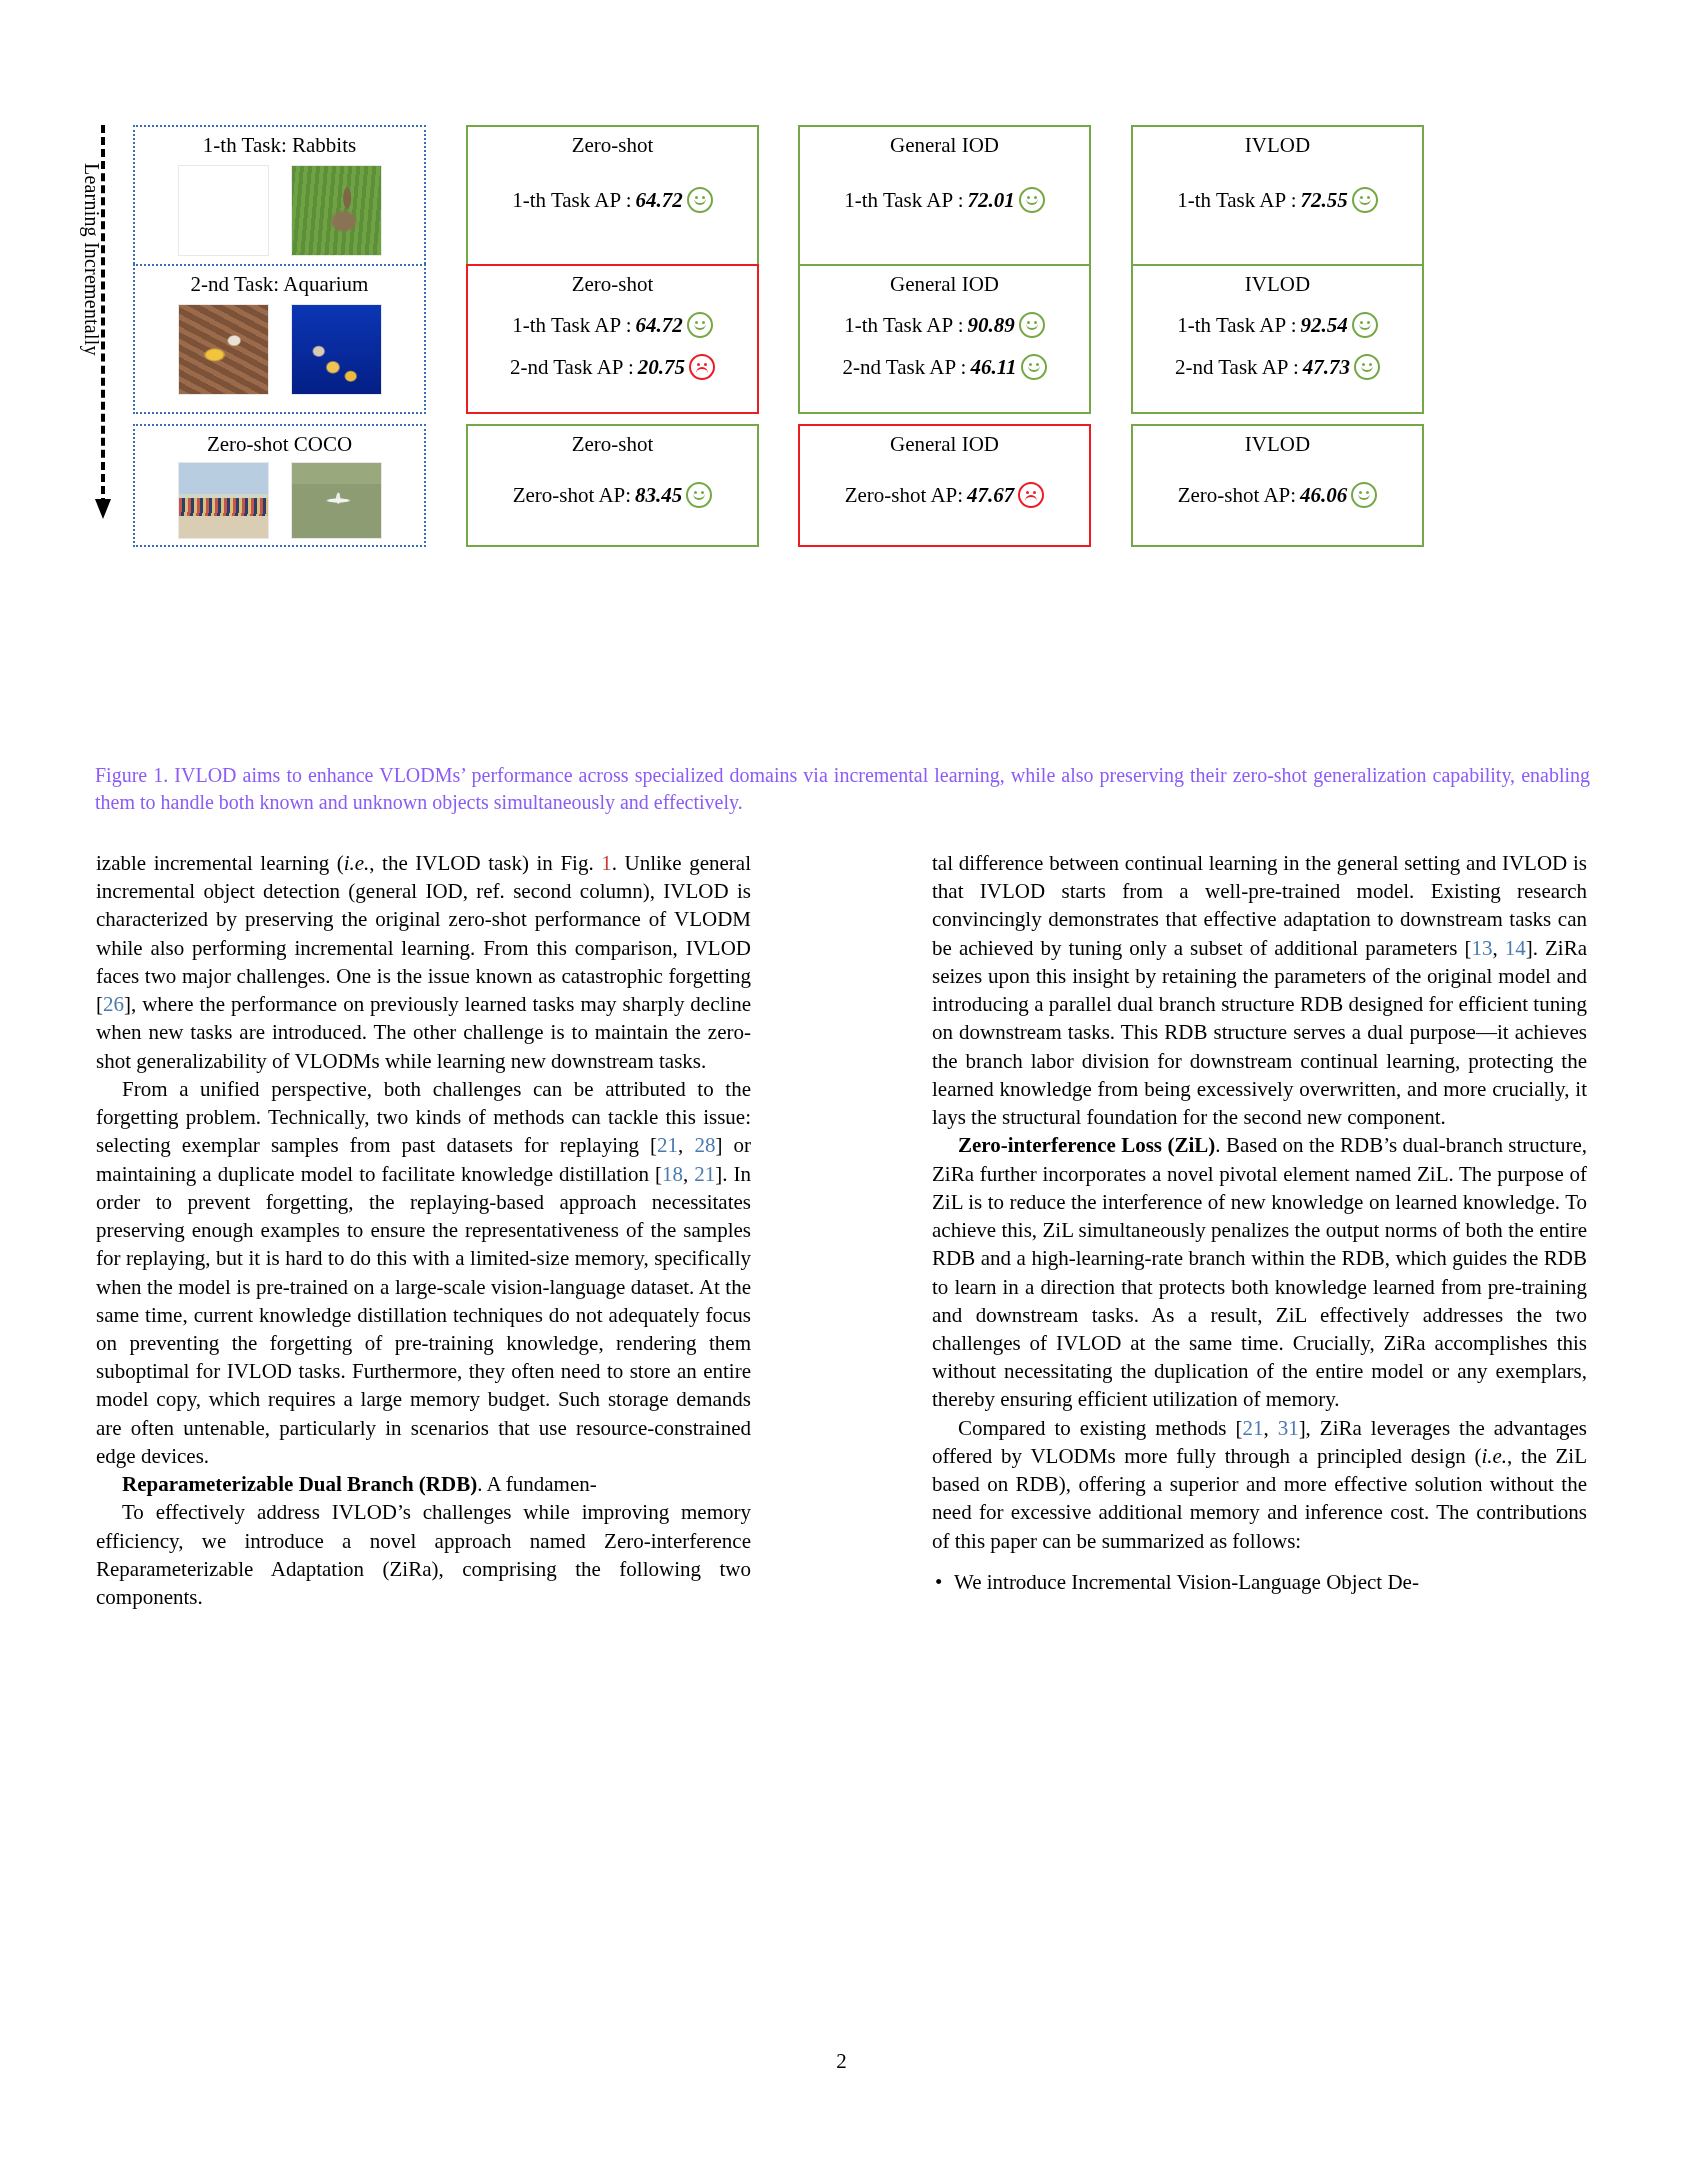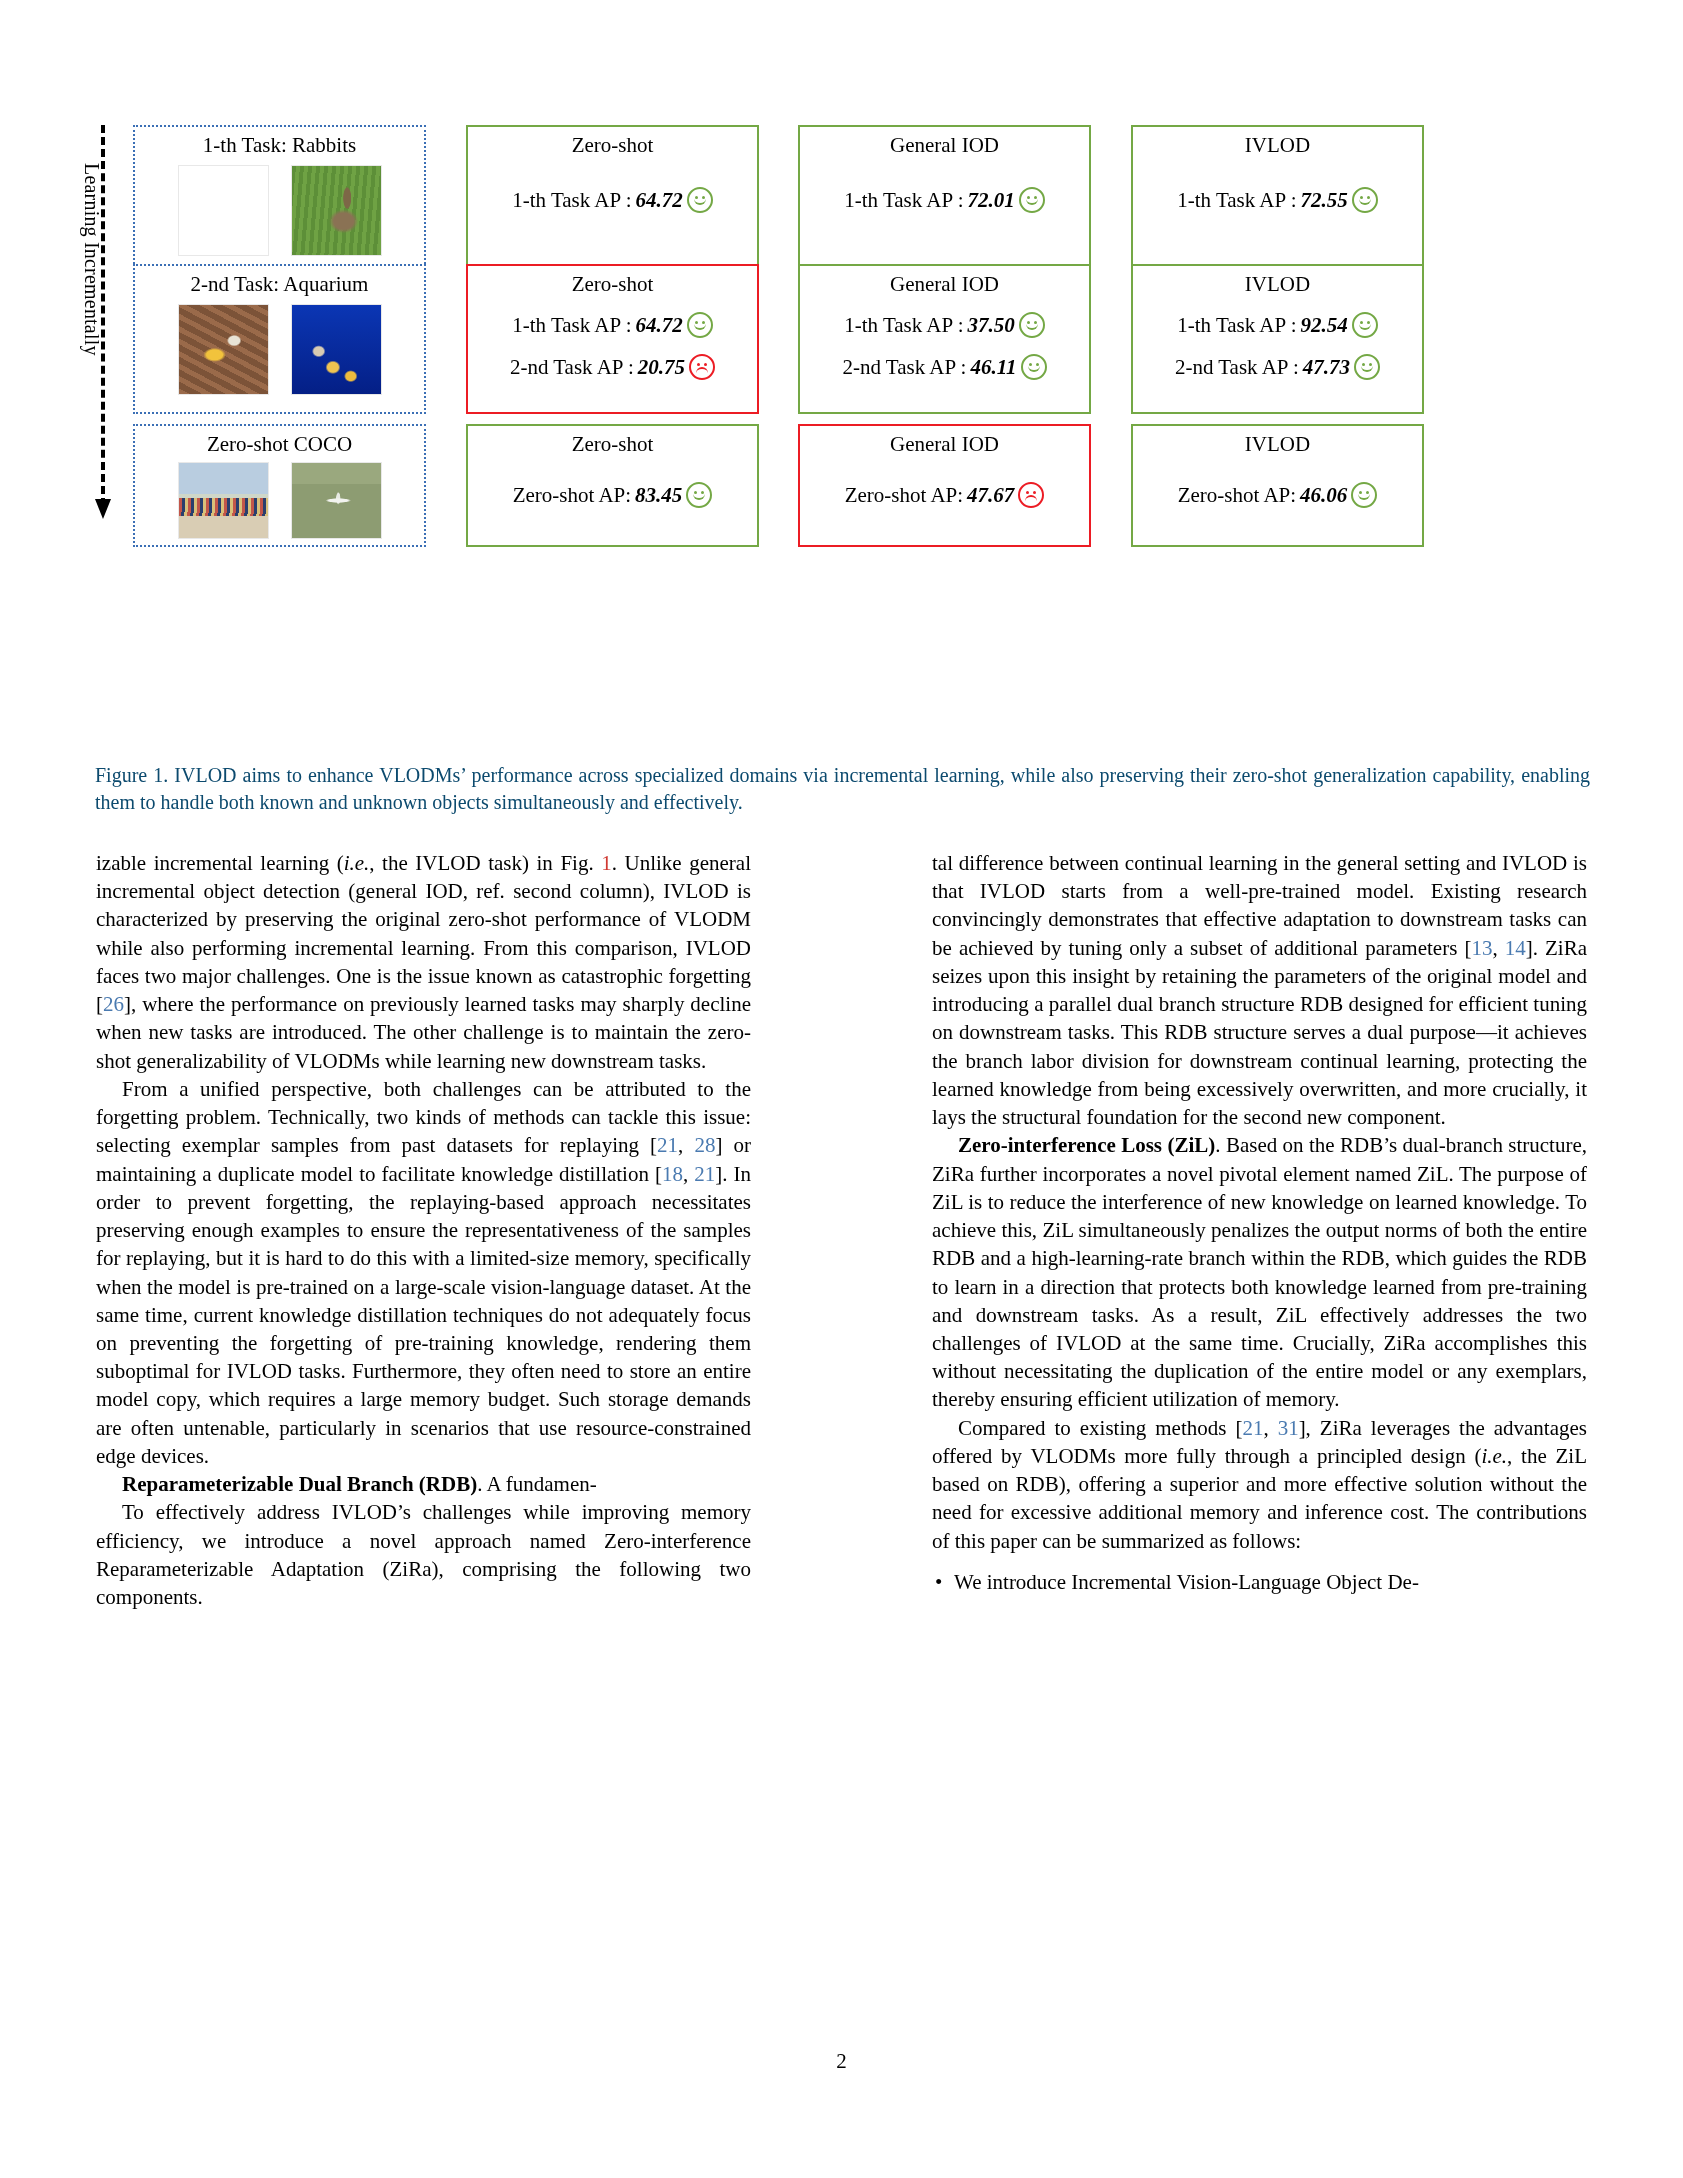--- a/index.html
+++ b/index.html
@@ -214,21 +214,21 @@
 
   
   .caption {
     position: absolute;
     left: 95px;
     top: 762px;
     width: 1495px;
     font-size: 20px;
     line-height: 1.34;
     text-align: justify;
-    color: #0c4a6e;
+    color: #8b5cf6;
   }
 
   
   .col {
     position: absolute;
     top: 849px;
     width: 655px;
     font-size: 21px;
     line-height: 1.345;
     text-align: justify;
@@ -363,21 +363,21 @@
               <span class="eye r"></span>
               <span class="mouth"></span>
             </span>
         </div>
       </div>
 
       <div class="cell cell-green" style="left:665px; top:147px; width:293px; height:150px;">
         <div class="cell-title">General IOD</div>
         <div class="row-line" style="margin-top:16px;">
           <span>1-th Task AP :</span>
-          <span class="val">37.50</span>
+          <span class="val">90.89</span>
           <span class="face happy">
               <span class="eye l"></span>
               <span class="eye r"></span>
               <span class="mouth"></span>
             </span>
         </div>
         <div class="row-line" style="margin-top:16px;">
           <span>2-nd Task AP :</span>
           <span class="val">46.11</span>
           <span class="face happy">

